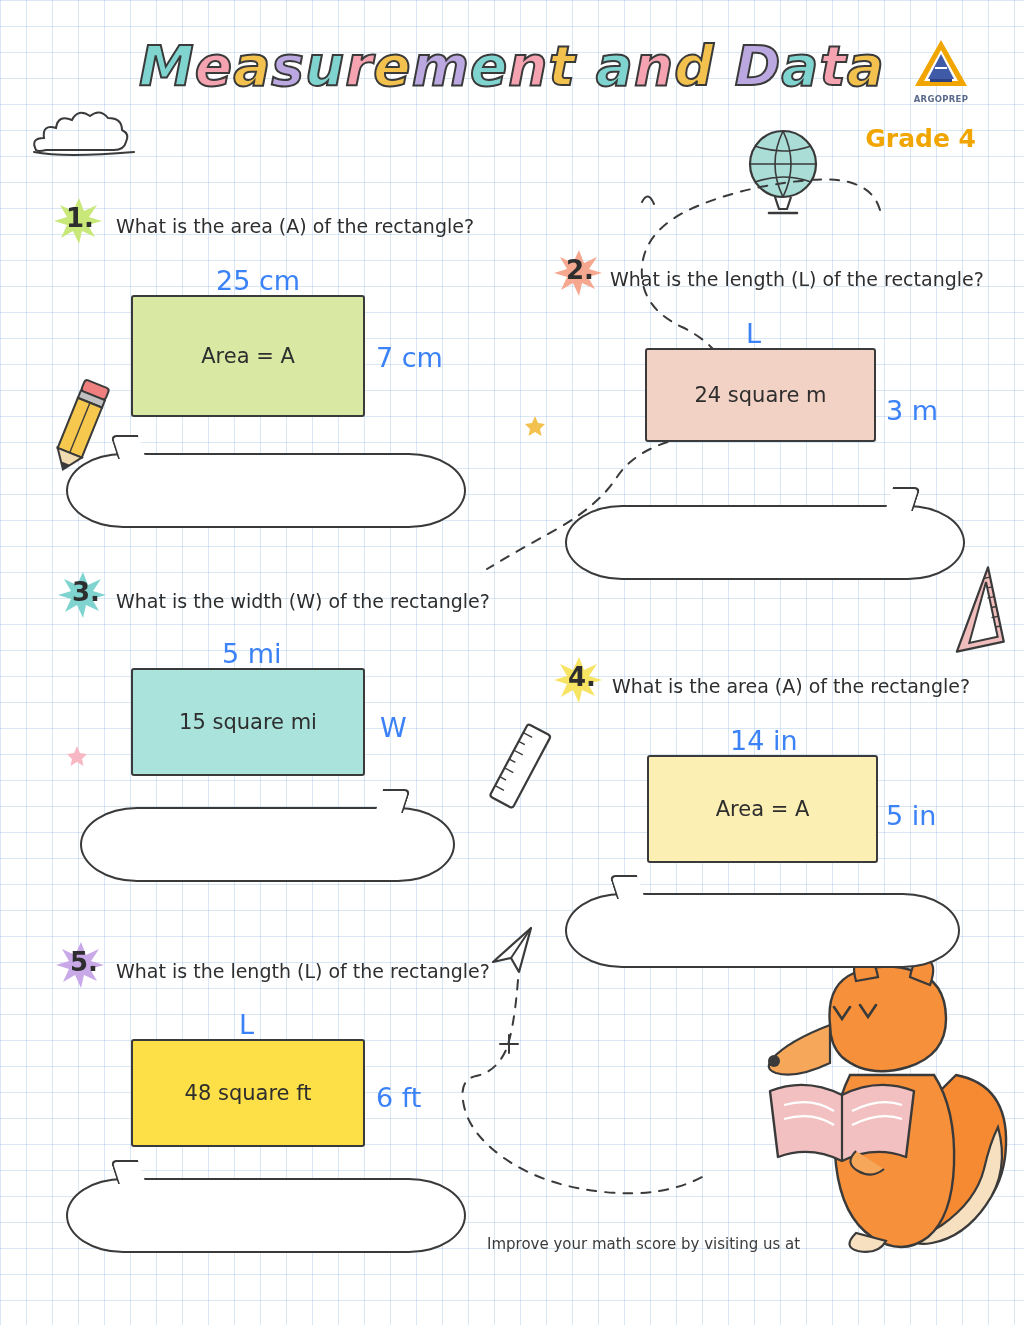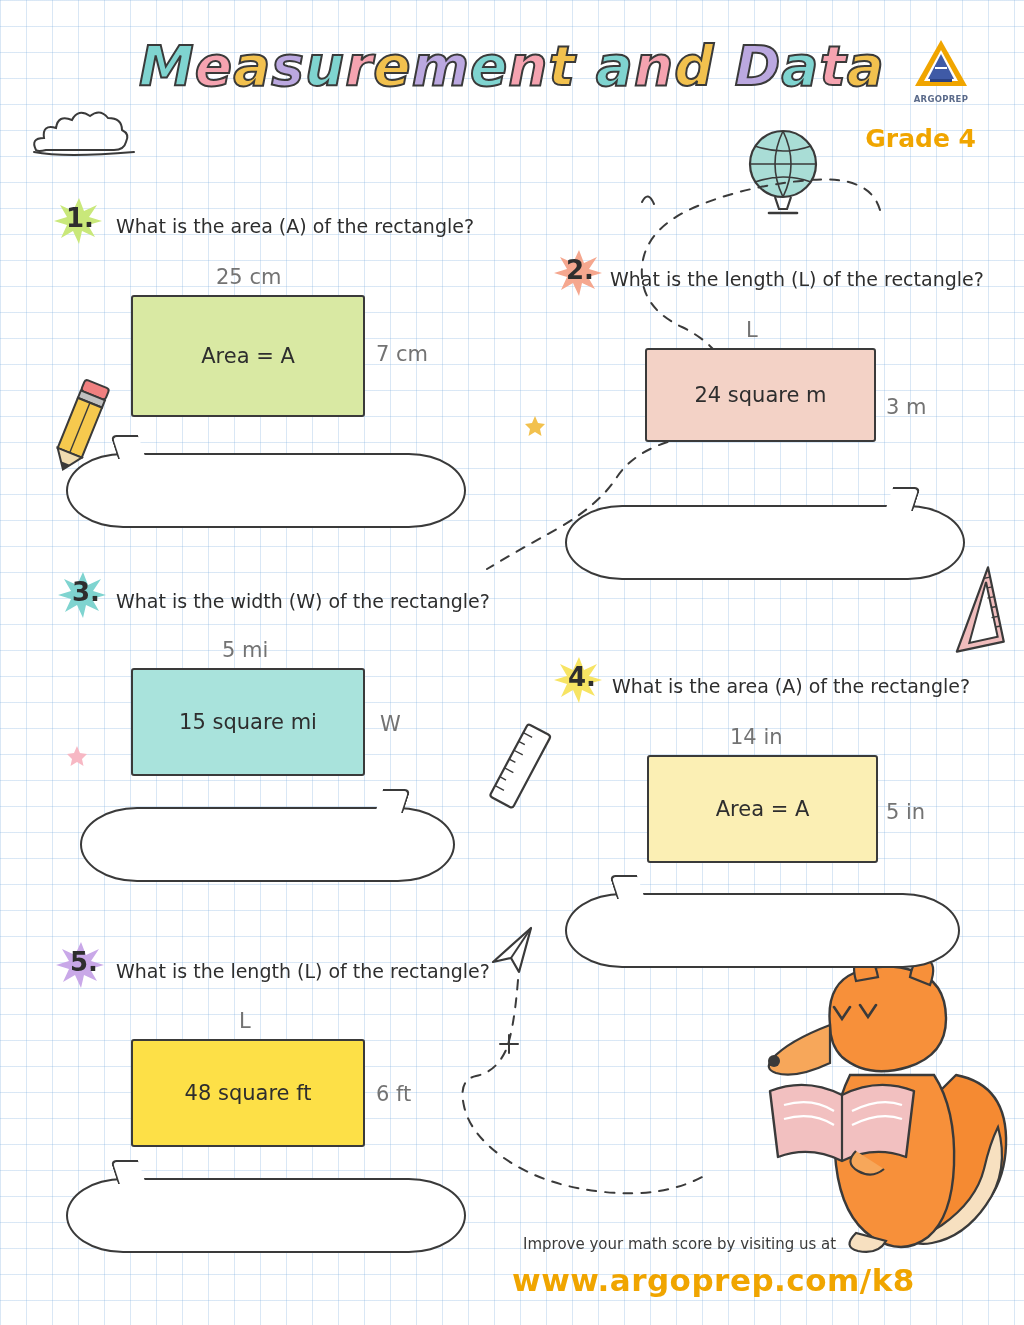--- a/index.html
+++ b/index.html
@@ -50,40 +50,40 @@
   .qtext {
     position: absolute; font-size: 19px; color: #2e2e2e; white-space: nowrap;
   }
   .burst { position: absolute; width: 44px; height: 44px; }
 
   .rect {
     position: absolute; border: 2.5px solid #3a3a3a; border-radius: 3px;
     display: flex; align-items: center; justify-content: center;
     font-size: 21px; color: #2e2e2e;
   }
-  .dim { position: absolute; font-size: 21px; color: #737373; white-space: nowrap; }
+  .dim { position: absolute; font-size: 27px; color: #3b82f6; white-space: nowrap; }
 
   .answerbox {
     position: absolute;
     border: 2.5px solid #3a3a3a;
     border-radius: 70px / 46px;
     background: #fff;
   }
   .answerbox::after{
     content:""; position:absolute; width:26px; height:22px;
     background:#fff; border-right:2.5px solid #3a3a3a; border-top:2.5px solid #3a3a3a;
     transform: skewX(-18deg);
   }
   .tail-left::after { left: 46px; top: -20px; border-right:none; border-left:2.5px solid #3a3a3a; border-top:2.5px solid #3a3a3a; transform: skewX(18deg); border-top-left-radius:6px;}
   .tail-right::after { right: 46px; top: -20px; border-top-right-radius:6px;}
 
   
   .footer-note {
     position: absolute; left: 487px; top: 1235px;
-    font-size: 15px; color: #3b3b3b; margin-left: 36px;
+    font-size: 15px; color: #3b3b3b;
   }
   .footer-url {
     position: absolute; left: 512px; top: 1262px;
     font-size: 31px; font-weight: bold; color: #f0a500;
     letter-spacing: .5px;
   }
   svg { display:block; overflow: visible; }
   .deco { position:absolute; }
 </style>
 </head>
@@ -292,15 +292,14 @@
     <div class="qtext" style="left:116px; top:960px;">What is the length (L) of the rectangle?</div>
 
     <div class="dim" style="left:239px; top:1009px;">L</div>
     <div class="rect" style="left:131px; top:1039px; width:234px; height:108px; background:#fde047;">48 square ft</div>
     <div class="dim" style="left:376px; top:1082px;">6 ft</div>
 
     <div class="answerbox tail-left" style="left:66px; top:1178px; width:400px; height:75px;"></div>
   </div>
 
   <div class="footer-note">Improve your math score by visiting us at</div>
-  <div class="footer-url">www.argoprep.com/k8</div>
 
 </div>
 
 </body></html>

